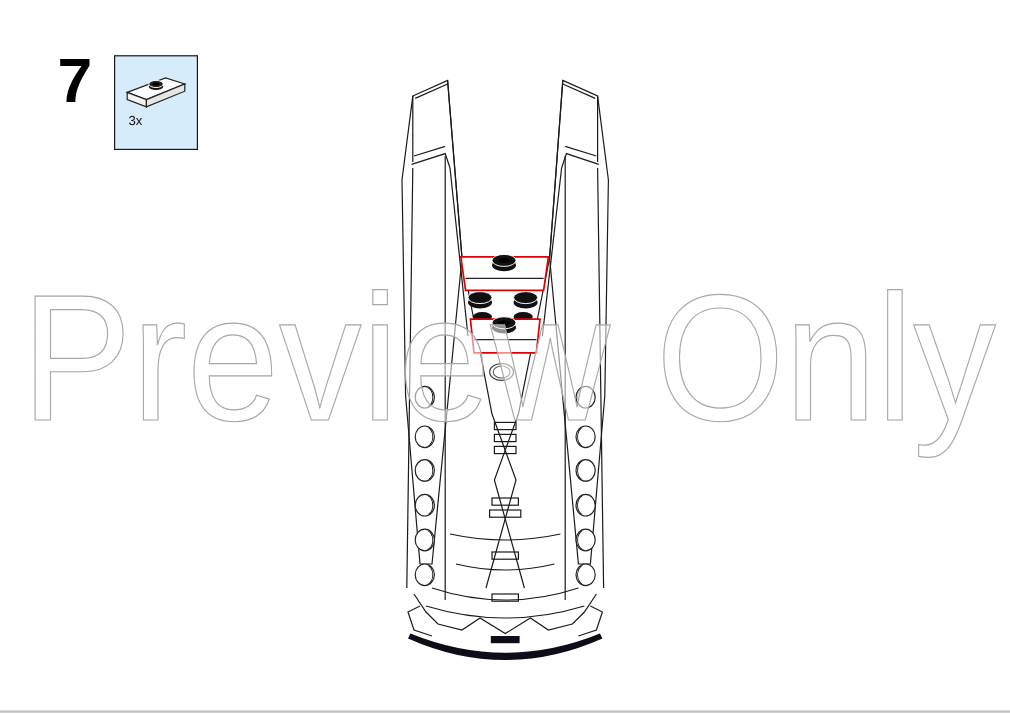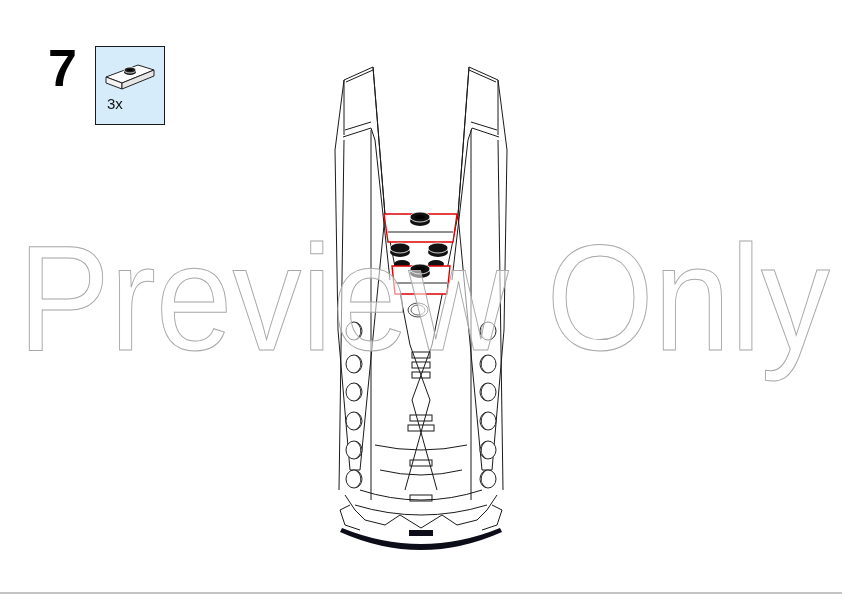--- a/index.html
+++ b/index.html
@@ -12,21 +12,21 @@
     font-size: 52px; font-weight: bold; color: #000; line-height: 1;
     font-family: "Liberation Sans", sans-serif;
   }
   .parts-box {
     position: absolute; left: 95px; top: 46px; width: 70px; height: 79px;
     background: #d6ecfb; border: 1.5px solid #1a1a1a; box-sizing: border-box;
   }
   .parts-box svg { position: absolute; left: 8px; top: 10px; }
   .part-qty {
     position: absolute; left: 11px; top: 48px;
-    font-size: 15px; color: #111; font-family: "Liberation Sans", sans-serif;
+    font-size: 11px; color: #111; font-family: "Liberation Sans", sans-serif;
   }
   .model { position: absolute; left: 0; top: 0; }
   .watermark {
     position: absolute; left: 0; top: 0; width: 842px; height: 595px;
     pointer-events: none;
   }
   .footer-line {
     position: absolute; left: 0; top: 592px; width: 842px; height: 2px;
     background: #c4c4c4;
   }

